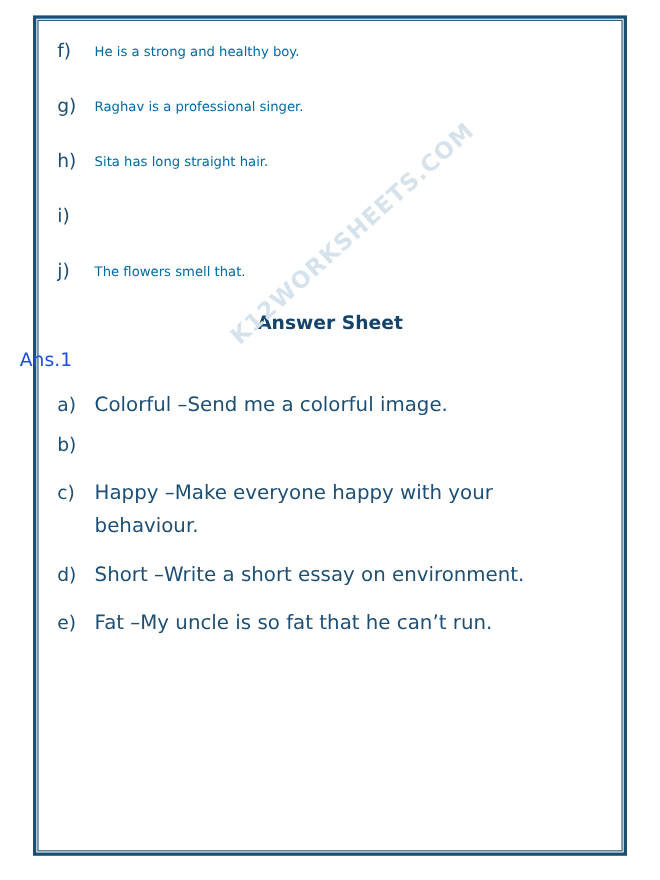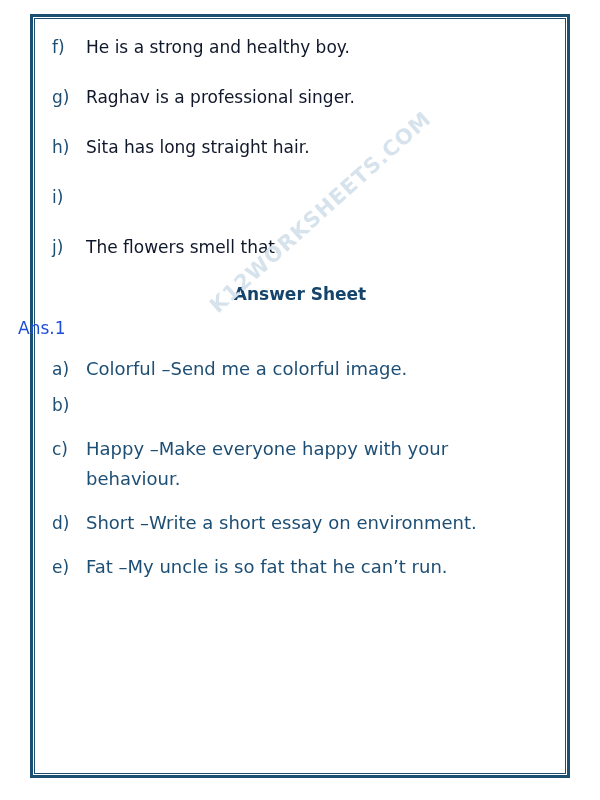--- a/index.html
+++ b/index.html
@@ -72,23 +72,23 @@
     z-index: 1;
   }
   .q-label {
     width: 34px;
     flex: 0 0 34px;
     font-size: 17px;
     line-height: 26px;
     color: #1d4e74;
   }
   .q-text {
-    font-size: 17px;
+    font-size: 12px;
     line-height: 26px;
-    color: #0f172a;
+    color: #0369a1;
   }
   .answer-heading {
     text-align: center;
     font-size: 17px;
     font-weight: bold;
     color: #14436b;
     margin-top: 21px;
     margin-bottom: 14px;
     position: relative;
     z-index: 1;

